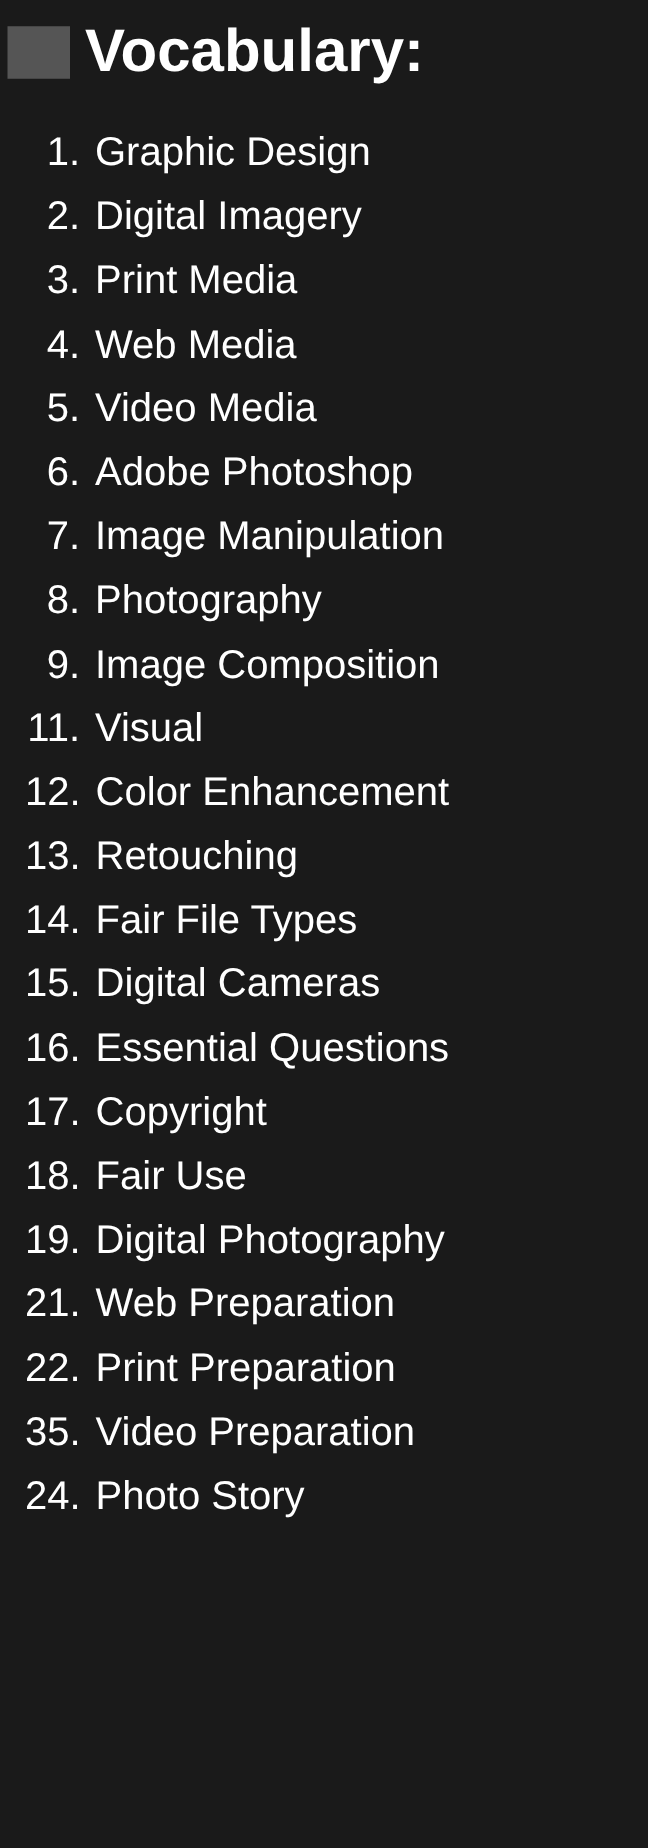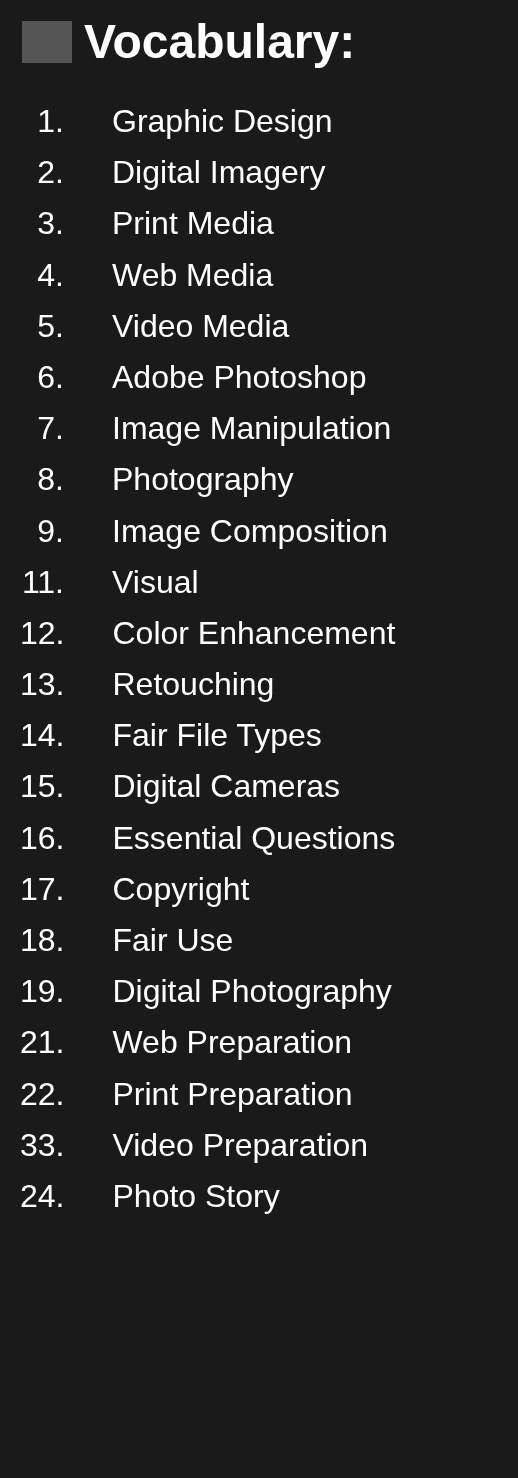--- a/index.html
+++ b/index.html
@@ -12,21 +12,21 @@
       background-color: #1a1a1a;
       color: #ffffff;
       font-family: Arial, Helvetica, sans-serif;
       width: 518px;
       min-height: 1478px;
     }
 
     .header {
       display: flex;
       align-items: center;
-      padding: 18px 10px 10px 22px;
+      padding: 18px 10px 10px 6px;
       background-color: #1a1a1a;
     }
 
     .header-icon {
       width: 50px;
       height: 42px;
       background-color: #555;
       margin-right: 12px;
       flex-shrink: 0;
     }
@@ -58,21 +58,20 @@
       text-align: right;
       padding-right: 12px;
       font-size: 32px;
       color: #ffffff;
       flex-shrink: 0;
     }
 
     .item-label {
       font-size: 32px;
       color: #ffffff;
-      margin-left: 36px;
     }
   </style>
 </head>
 <body>
 
 <div class="header">
   <div class="header-icon"></div>
   <h1 class="header-title">Vocabulary:</h1>
 </div>
 
@@ -151,20 +150,20 @@
     </li>
     <li>
       <span class="item-number">21.</span>
       <span class="item-label">Web Preparation</span>
     </li>
     <li>
       <span class="item-number">22.</span>
       <span class="item-label">Print Preparation</span>
     </li>
     <li>
-      <span class="item-number">33.</span>
+      <span class="item-number">35.</span>
       <span class="item-label">Video Preparation</span>
     </li>
     <li>
       <span class="item-number">24.</span>
       <span class="item-label">Photo Story</span>
     </li>
   </ol>
 
 </body></html>

